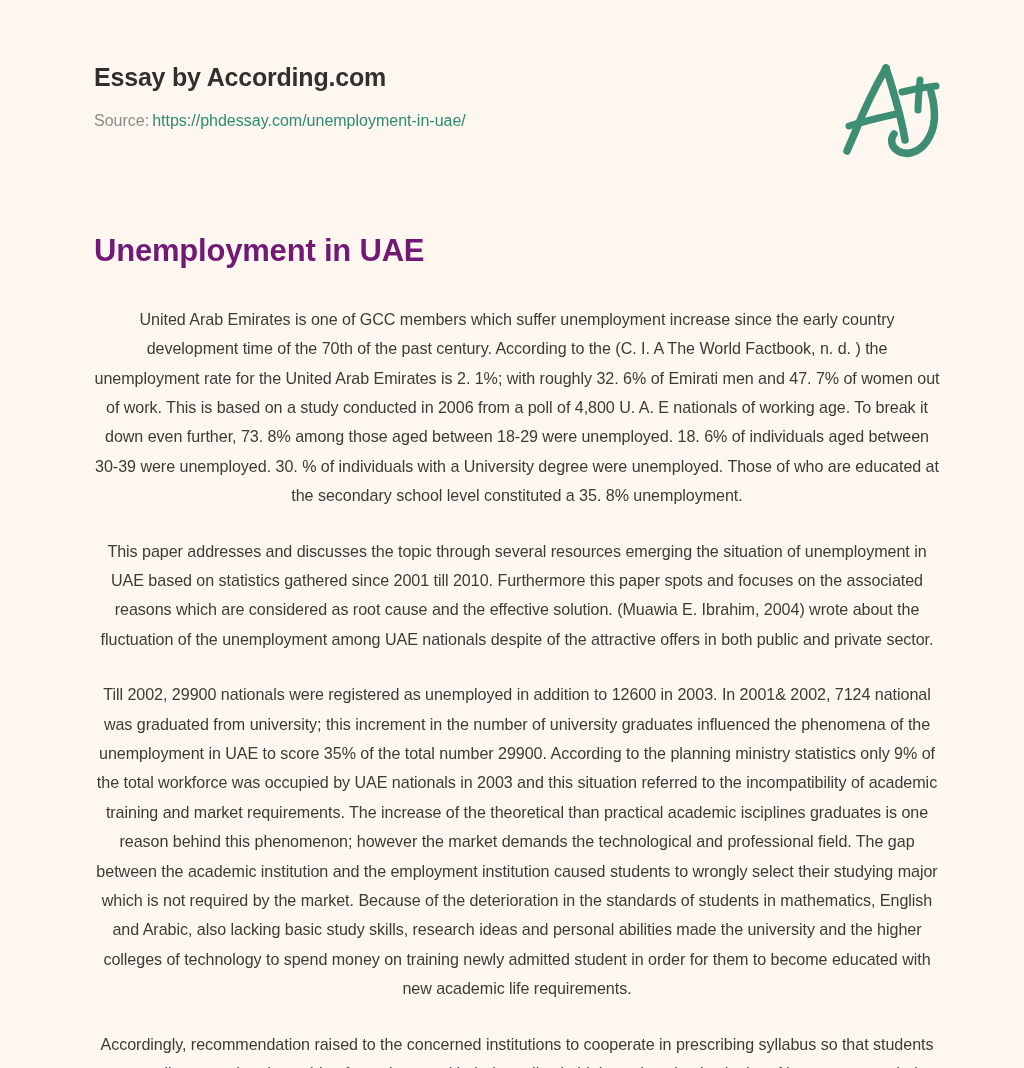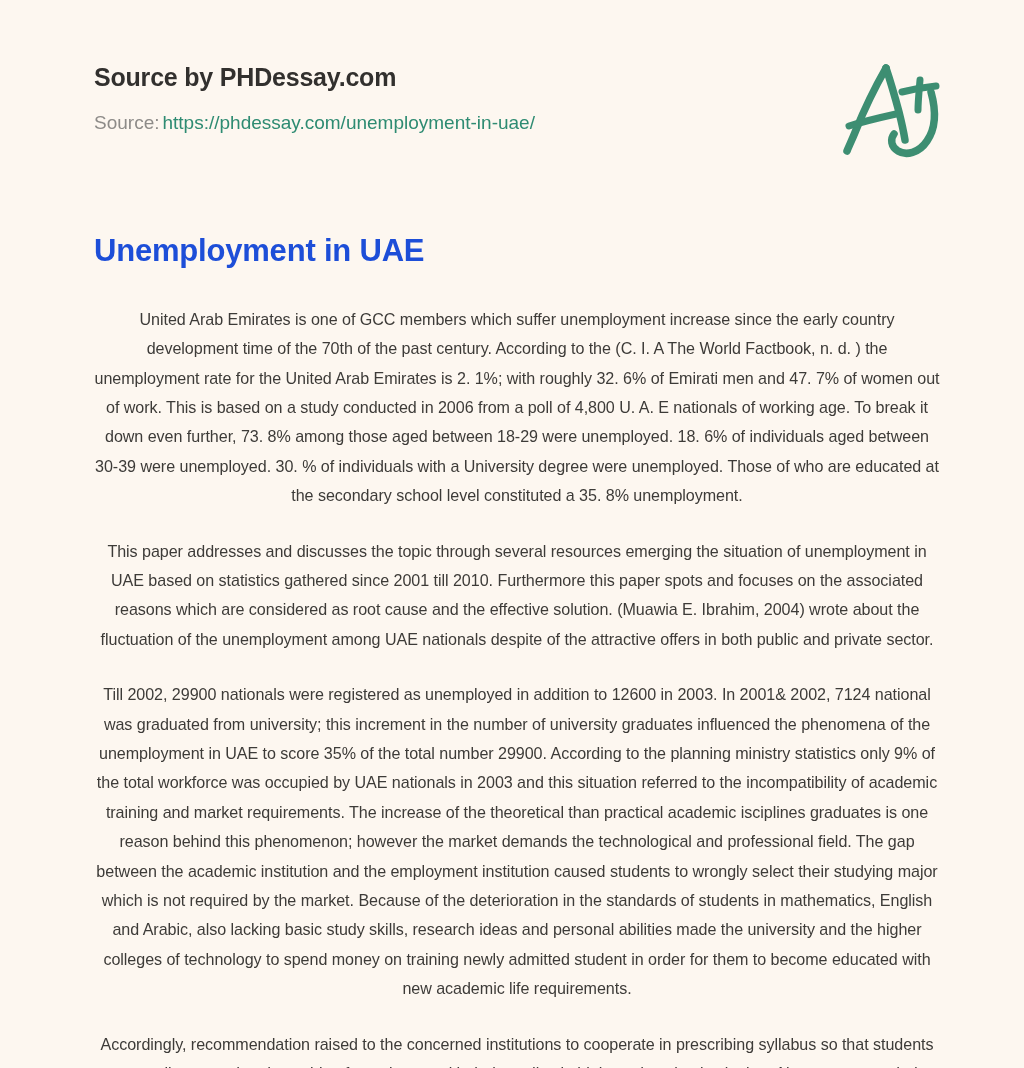--- a/index.html
+++ b/index.html
@@ -36,21 +36,21 @@
     font-size: 25px;
     font-weight: bold;
     letter-spacing: -0.2px;
     color: #32302e;
     line-height: 1.2;
     margin: 0;
   }
 
   .source-line {
     margin-top: 19px;
-    font-size: 19px;
+    font-size: 16px;
     line-height: 1.3;
     color: #8d8b88;
     white-space: nowrap;
   }
   .source-label {
     color: #8d8b88;
   }
   .source-url {
     color: #2e8b72;
     text-decoration: none;
@@ -73,21 +73,21 @@
   }
 
   
   .article {
     padding: 0 84px 0 94px;
   }
 
   .article-title {
     font-size: 31px;
     font-weight: bold;
-    color: #1d4ed8;
+    color: #701a75;
     letter-spacing: -0.2px;
     line-height: 1.25;
     margin: 52px 0 0 0;
   }
 
   .article-body {
     margin-top: 34px;
   }
 
   .article-body p {
@@ -104,21 +104,21 @@
     margin-bottom: 0;
   }
 </style>
 </head>
 <body>
 
 <div class="page">
 
   <header class="site-header">
 
-    <div class="brand-line">Source by PHDessay.com</div>
+    <div class="brand-line">Essay by According.com</div>
 
     <div class="source-line">
       <span class="source-label">Source:</span><a class="source-url" href="#">https://phdessay.com/unemployment-in-uae/</a>
     </div>
 
     <div class="logo-wrap">
       <svg viewBox="0 0 120 112" xmlns="http://www.w3.org/2000/svg">
         <g fill="none" stroke="#3d8e72" stroke-linecap="round" stroke-linejoin="round">
 
           <path d="M60 16 C 52 30, 38 58, 30 78 C 26 88, 23 94, 21 99" stroke-width="7.5"></path>

